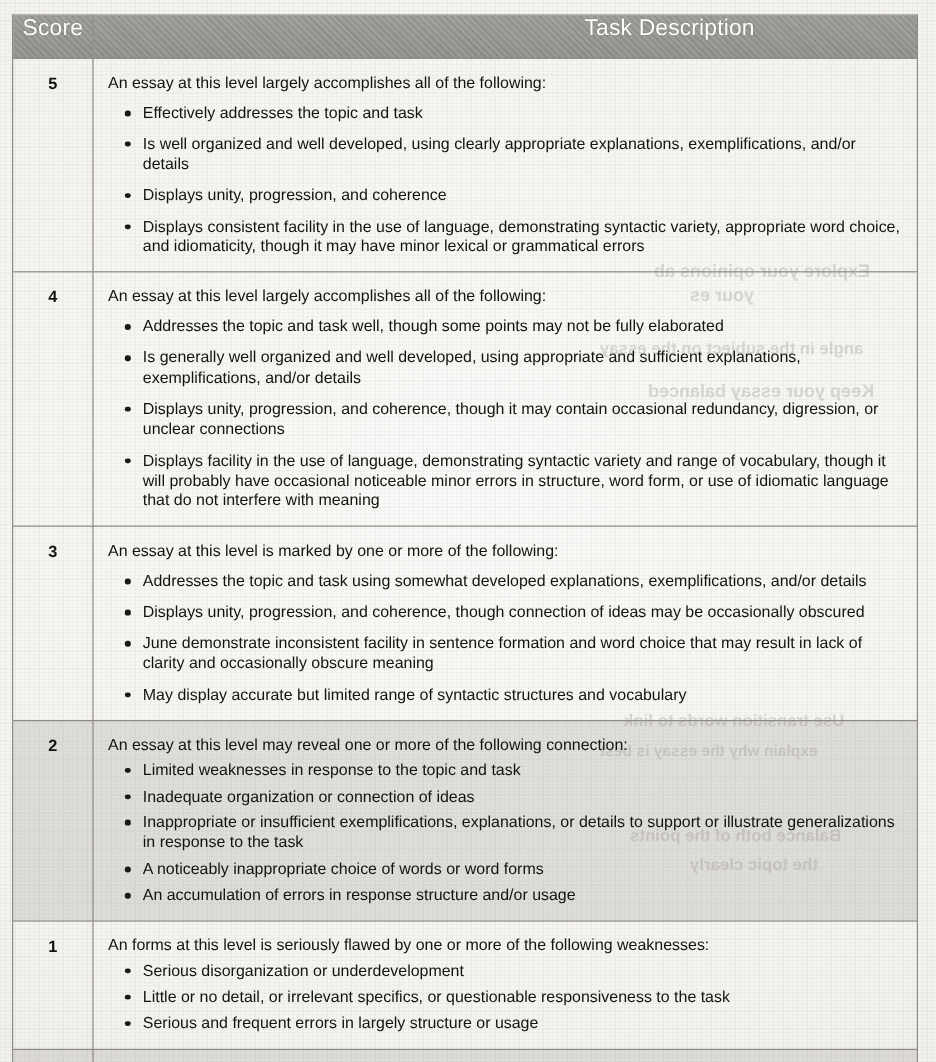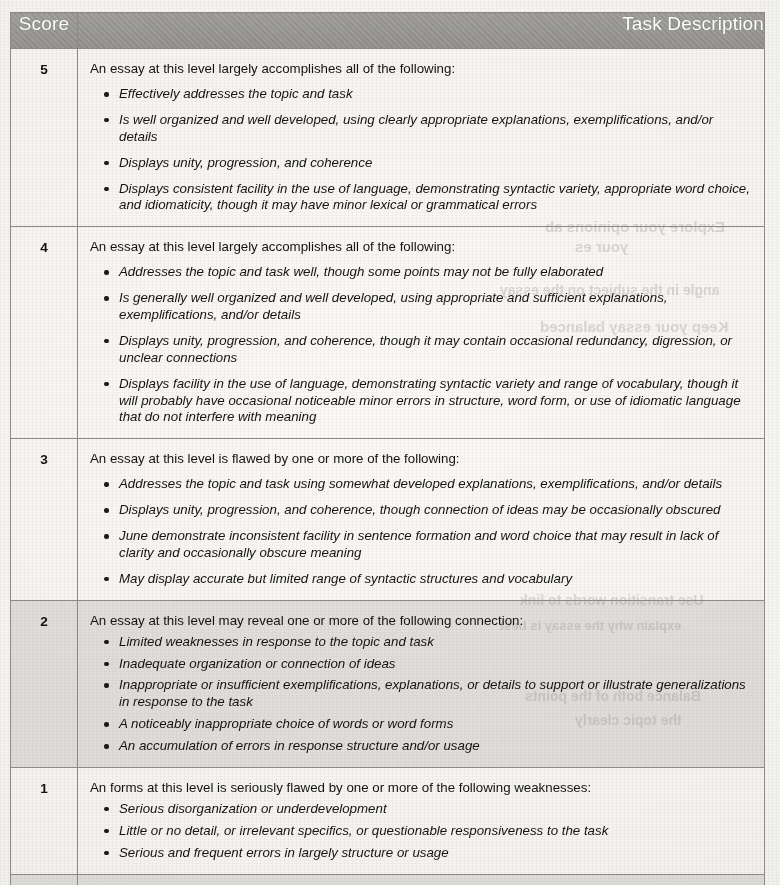--- a/index.html
+++ b/index.html
@@ -71,21 +71,21 @@
       linear-gradient(#9d9c98, #92918c);
     color: #ffffff;
     font-size: 19px;
     font-weight: normal;
     height: 35px;
     letter-spacing: .15px;
     text-shadow: 0 0 1px rgba(0,0,0,.35);
     border-color: #7d7a75;
   }
   th.score-head { width: 66px; }
-  th.desc-head  { text-align: right; padding-left: 274px; }
+  th.desc-head  { text-align: center; padding-left: 274px; }
 
   
   td.score-cell {
     width: 66px;
     text-align: center;
     font-weight: bold;
     font-size: 13.6px;
     padding-top: 13px;
   }
   td.desc-cell {
@@ -96,21 +96,20 @@
 
   .lead {
     margin: 0 0 3px 0;
     line-height: 1.28;
   }
 
   ul.bullets {
     list-style: none;
     margin: 0;
     padding: 0;
-    font-style: italic;
   }
   ul.bullets li {
     position: relative;
     padding-left: 29px;
     line-height: 1.27;
     margin-top: 9px;
   }
   ul.bullets li::before {
     content: "";
     position: absolute;
@@ -168,21 +167,21 @@
             <li>Addresses the topic and task well, though some points may not be fully elaborated</li>
             <li>Is generally well organized and well developed, using appropriate and sufficient explanations, exemplifications, and/or details</li>
             <li>Displays unity, progression, and coherence, though it may contain occasional redundancy, digression, or unclear connections</li>
             <li>Displays facility in the use of language, demonstrating syntactic variety and range of vocabulary, though it will probably have occasional noticeable minor errors in structure, word form, or use of idiomatic language that do not interfere with meaning</li>
           </ul>
         </td>
       </tr>
       <tr>
         <td class="score-cell">3</td>
         <td class="desc-cell">
-          <p class="lead">An essay at this level is flawed by one or more of the following:</p>
+          <p class="lead">An essay at this level is marked by one or more of the following:</p>
           <ul class="bullets">
             <li>Addresses the topic and task using somewhat developed explanations, exemplifications, and/or details</li>
             <li>Displays unity, progression, and coherence, though connection of ideas may be occasionally obscured</li>
             <li>June demonstrate inconsistent facility in sentence formation and word choice that may result in lack of clarity and occasionally obscure meaning</li>
             <li>May display accurate but limited range of syntactic structures and vocabulary</li>
           </ul>
         </td>
       </tr>
       <tr class="shaded">
         <td class="score-cell">2</td>

